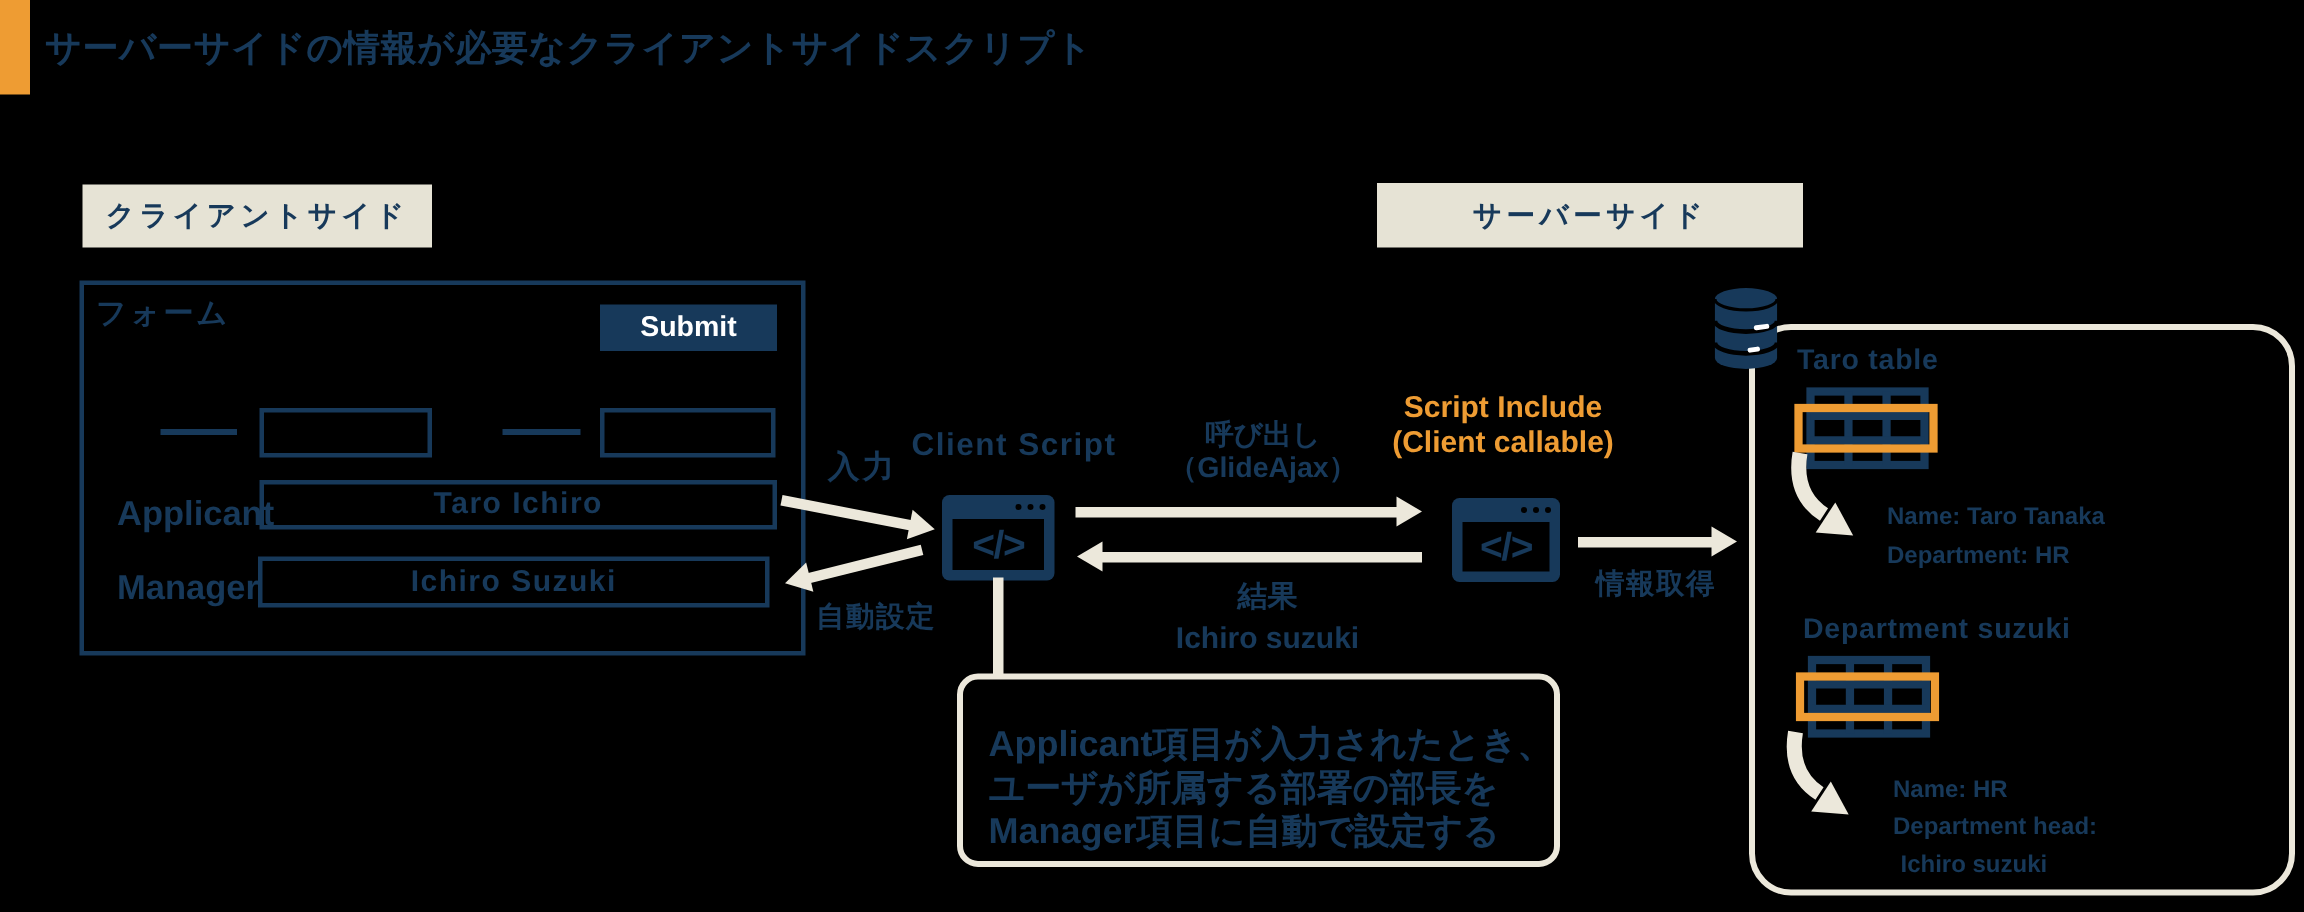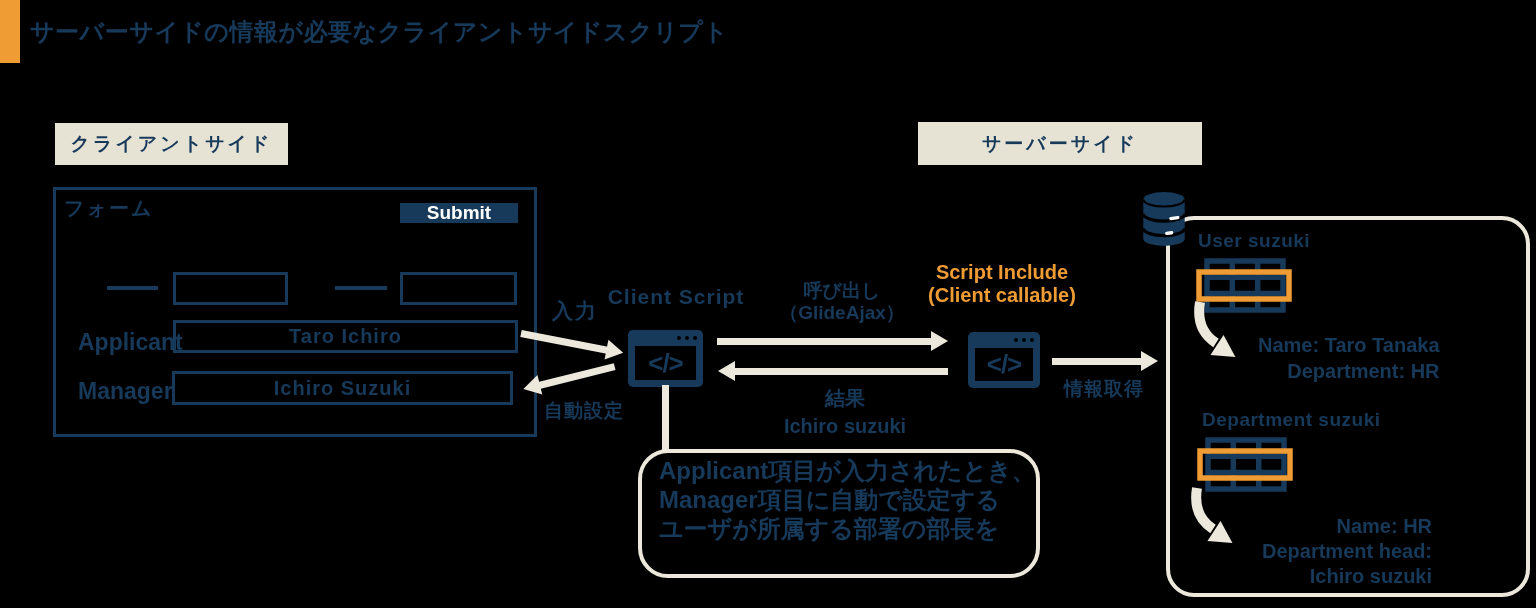--- a/index.html
+++ b/index.html
@@ -27,21 +27,21 @@
 
   
   .section-label{background:var(--labelbg);display:flex;align-items:center;justify-content:center;
     font-size:19px;letter-spacing:3px;}
   .section-label.client{left:55px;top:123px;width:233px;height:42px;}
   .section-label.server{left:918px;top:122px;width:284px;height:43px;}
 
   
   .form-panel{left:53px;top:187px;width:484px;height:250px;border:3px solid var(--navy);}
   .form-title{left:64px;top:195px;font-size:20px;letter-spacing:2px;}
-  .submit-button{left:400px;top:203px;width:118px;height:20px;background:var(--navy);
+  .submit-button{left:400px;top:203px;width:118px;height:31px;background:var(--navy);
     color:#fff;display:flex;align-items:center;justify-content:center;font-size:19px;}
   .dash{background:var(--navy);height:4px;}
   .dash.d1{left:107px;top:286px;width:51px;}
   .dash.d2{left:335px;top:286px;width:52px;}
   .empty-box{border:3px solid var(--navy);}
   .empty-box.e1{left:173px;top:272px;width:115px;height:33px;}
   .empty-box.e2{left:400px;top:272px;width:117px;height:33px;}
   .field-label{font-size:23px;text-align:right;}
   .field-label.applicant{left:78px;top:329px;width:89px;}
   .field-label.manager{left:78px;top:378px;width:88px;}
@@ -77,34 +77,34 @@
   .code-icon .dot{position:absolute;width:4px;height:4px;background:var(--bg);border-radius:50%;top:6px;}
   .code-icon .dt1{right:22px;}.code-icon .dt2{right:14px;}.code-icon .dt3{right:6px;}
   .ci-body{position:absolute;left:7px;right:7px;top:16px;bottom:7px;background:var(--bg);
     display:flex;align-items:center;justify-content:center;}
   .ci-glyph{color:var(--navy);font-size:26px;letter-spacing:-1px;}
 
   .connector-line{left:662px;top:385px;width:7px;height:66px;background:var(--beige);}
 
   
   .callout-box{left:638px;top:449px;width:402px;height:129px;border:4px solid var(--beige);
-    border-radius:30px;padding:3px 0 0 17px;}
+    border-radius:14px;padding:29px 0 0 17px;}
   .callout-box .line{display:block;font-size:24px;line-height:29px;white-space:nowrap;}
 
   
   .server-panel{left:1166px;top:216px;width:364px;height:381px;border:4px solid var(--beige);border-radius:28px;}
   .db-icon{left:1141px;top:190px;width:46px;height:58px;}
   .tbl-label{font-size:19px;letter-spacing:0.5px;white-space:nowrap;}
   .tbl-label.user{left:1198px;top:230px;}
   .tbl-label.dept{left:1202px;top:409px;}
   .table-icon.user{left:1196px;top:256px;}
   .table-icon.dept{left:1197px;top:435px;}
   .curve.c1{left:1192px;top:300px;}
   .curve.c2{left:1189px;top:486px;}
-  .record{font-size:20px;line-height:26px;white-space:nowrap;text-align:right;}
+  .record{font-size:16px;line-height:26px;white-space:nowrap;}
   .record.r1{left:1258px;top:332px;}
   .record.r2{left:1262px;top:514px;line-height:25px;}
   .record .indent{padding-left:5px;}
   .record span{display:block;}
 </style>
 </head>
 <body>
 
 <div class="abs accent-bar"></div>
 <div class="abs page-title">サーバーサイドの情報が必要なクライアントサイドスクリプト</div>
@@ -179,21 +179,21 @@
 <div class="abs server-panel"></div>
 <svg class="abs db-icon" viewBox="0 0 44 56">
   <path d="M2 9 a20 7 0 0 1 40 0 v38 a20 7 0 0 1 -40 0 z" fill="#17395A"></path>
   <path d="M2 9 a20 7 0 0 0 40 0" fill="none" stroke="#000000" stroke-width="2"></path>
   <path d="M2 23 a20 7 0 0 0 40 0" fill="none" stroke="#000000" stroke-width="3"></path>
   <path d="M2 37 a20 7 0 0 0 40 0" fill="none" stroke="#000000" stroke-width="3"></path>
   <rect x="27" y="25.5" width="10" height="3.2" rx="1.6" fill="#FFFFFF" transform="rotate(-8 32 27)"></rect>
   <rect x="23" y="40" width="8" height="3.2" rx="1.6" fill="#FFFFFF" transform="rotate(-8 27 41.5)"></rect>
 </svg>
 
-<div class="abs tbl-label user">User suzuki</div>
+<div class="abs tbl-label user">Taro table</div>
 <svg class="abs table-icon user" width="96" height="58" viewBox="0 0 96 58">
   <rect x="11" y="5" width="76" height="49" fill="none" stroke="#17395A" stroke-width="5.5"></rect>
   <line x1="36.3" y1="5" x2="36.3" y2="54" stroke="#17395A" stroke-width="5.5"></line>
   <line x1="61.7" y1="5" x2="61.7" y2="54" stroke="#17395A" stroke-width="5.5"></line>
   <line x1="11" y1="21.3" x2="87" y2="21.3" stroke="#17395A" stroke-width="5.5"></line>
   <line x1="11" y1="37.6" x2="87" y2="37.6" stroke="#17395A" stroke-width="5.5"></line>
   <rect x="3" y="16" width="90" height="27" fill="none" stroke="#EE9C33" stroke-width="5.5"></rect>
 </svg>
 <svg class="abs curve c1" width="50" height="60" viewBox="0 0 50 60">
   <path d="M8 2 C 5 20, 10 34, 24 43" fill="none" stroke="#ECE8DB" stroke-width="10"></path>
@@ -218,15 +218,15 @@
   <polygon points="0,-12 22,0 0,12" fill="#ECE8DB" transform="translate(25,45) rotate(33)"></polygon>
 </svg>
 <div class="abs record r2">
   <span>Name: HR</span>
   <span>Department head:</span>
   <span class="indent">Ichiro suzuki</span>
 </div>
 
 <div class="abs callout-box">
   <span class="line">Applicant項目が入力されたとき、</span>
+  <span class="line">ユーザが所属する部署の部長を</span>
   <span class="line">Manager項目に自動で設定する</span>
-  <span class="line">ユーザが所属する部署の部長を</span>
 </div>
 
 </body></html>

